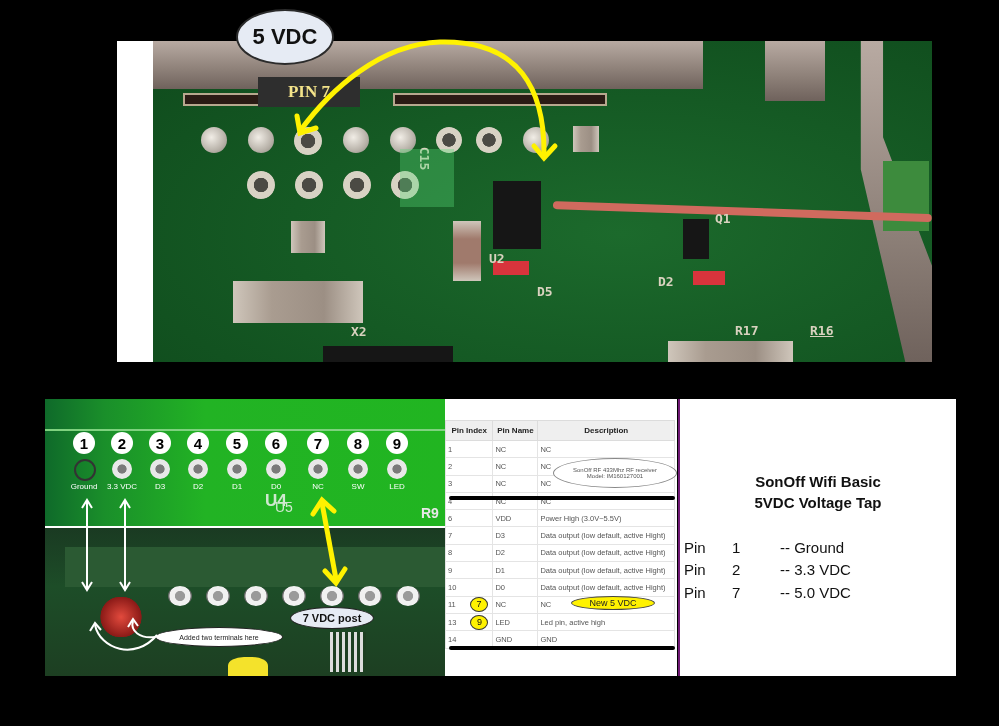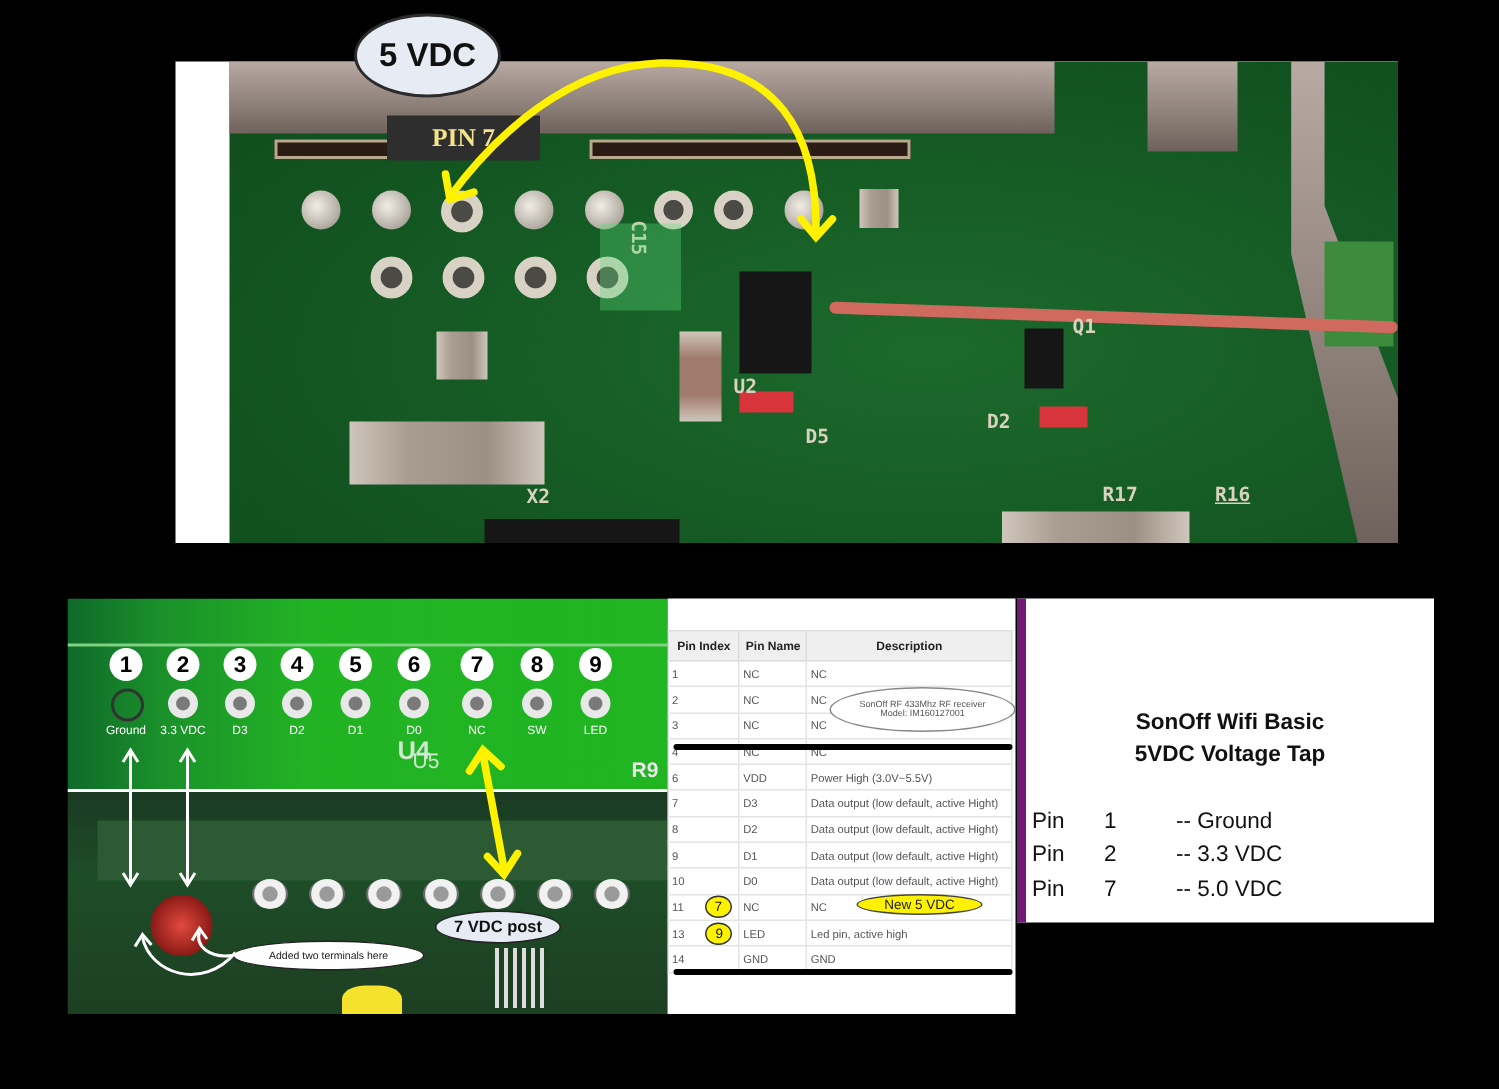--- a/index.html
+++ b/index.html
@@ -31,21 +31,21 @@
   
   #table-area{left:445px;top:399px;width:232px;height:277px;background:#fff;overflow:hidden;}
   table{border-collapse:collapse;position:absolute;left:0;top:21px;width:230px;font-size:7.5px;color:#555;}
   th{background:#efefef;color:#222;font-size:8px;font-weight:bold;height:17px;border:1px solid #dcdcdc;}
   td{height:16.3px;border:1px solid #e4e4e4;padding:0 2px;white-space:nowrap;}
   .ybadge{display:inline-block;width:16px;height:13px;border-radius:50%;background:#fff200;border:1px solid #333;color:#111;font-size:9px;text-align:center;line-height:13px;margin-right:2px;}
   #rf-callout{left:108px;top:59px;width:124px;height:30px;border-radius:50%;border:1px solid #888;box-sizing:border-box;font-size:6px;color:#555;display:flex;flex-direction:column;align-items:center;justify-content:center;background:#fff;}
   #new5v-callout{left:126px;top:197px;width:84px;height:14px;border-radius:50%;background:#fff200;border:1px solid #444;box-sizing:border-box;font-size:9px;color:#222;display:flex;align-items:center;justify-content:center;}
   .blackline{height:4px;background:#000;border-radius:2px;left:4px;width:226px;}
   
-  #info-panel{left:678px;top:399px;width:278px;height:216px;background:#fff;border-left:6px solid #701a75;box-sizing:border-box;}
+  #info-panel{left:678px;top:399px;width:278px;height:277px;background:#fff;border-left:2px solid #701a75;box-sizing:border-box;}
   #info-title{position:absolute;left:0;top:72px;width:100%;text-align:center;font-weight:bold;font-size:15px;line-height:21px;color:#111;}
   .pinrow{position:absolute;left:4px;font-size:15px;color:#111;}
   .pinrow span{position:absolute;white-space:nowrap;text-align:center;}
 </style>
 </head>
 <body>
 
 <div id="top-photo" class="abs">
   <div id="top-pcb" class="abs">
 

